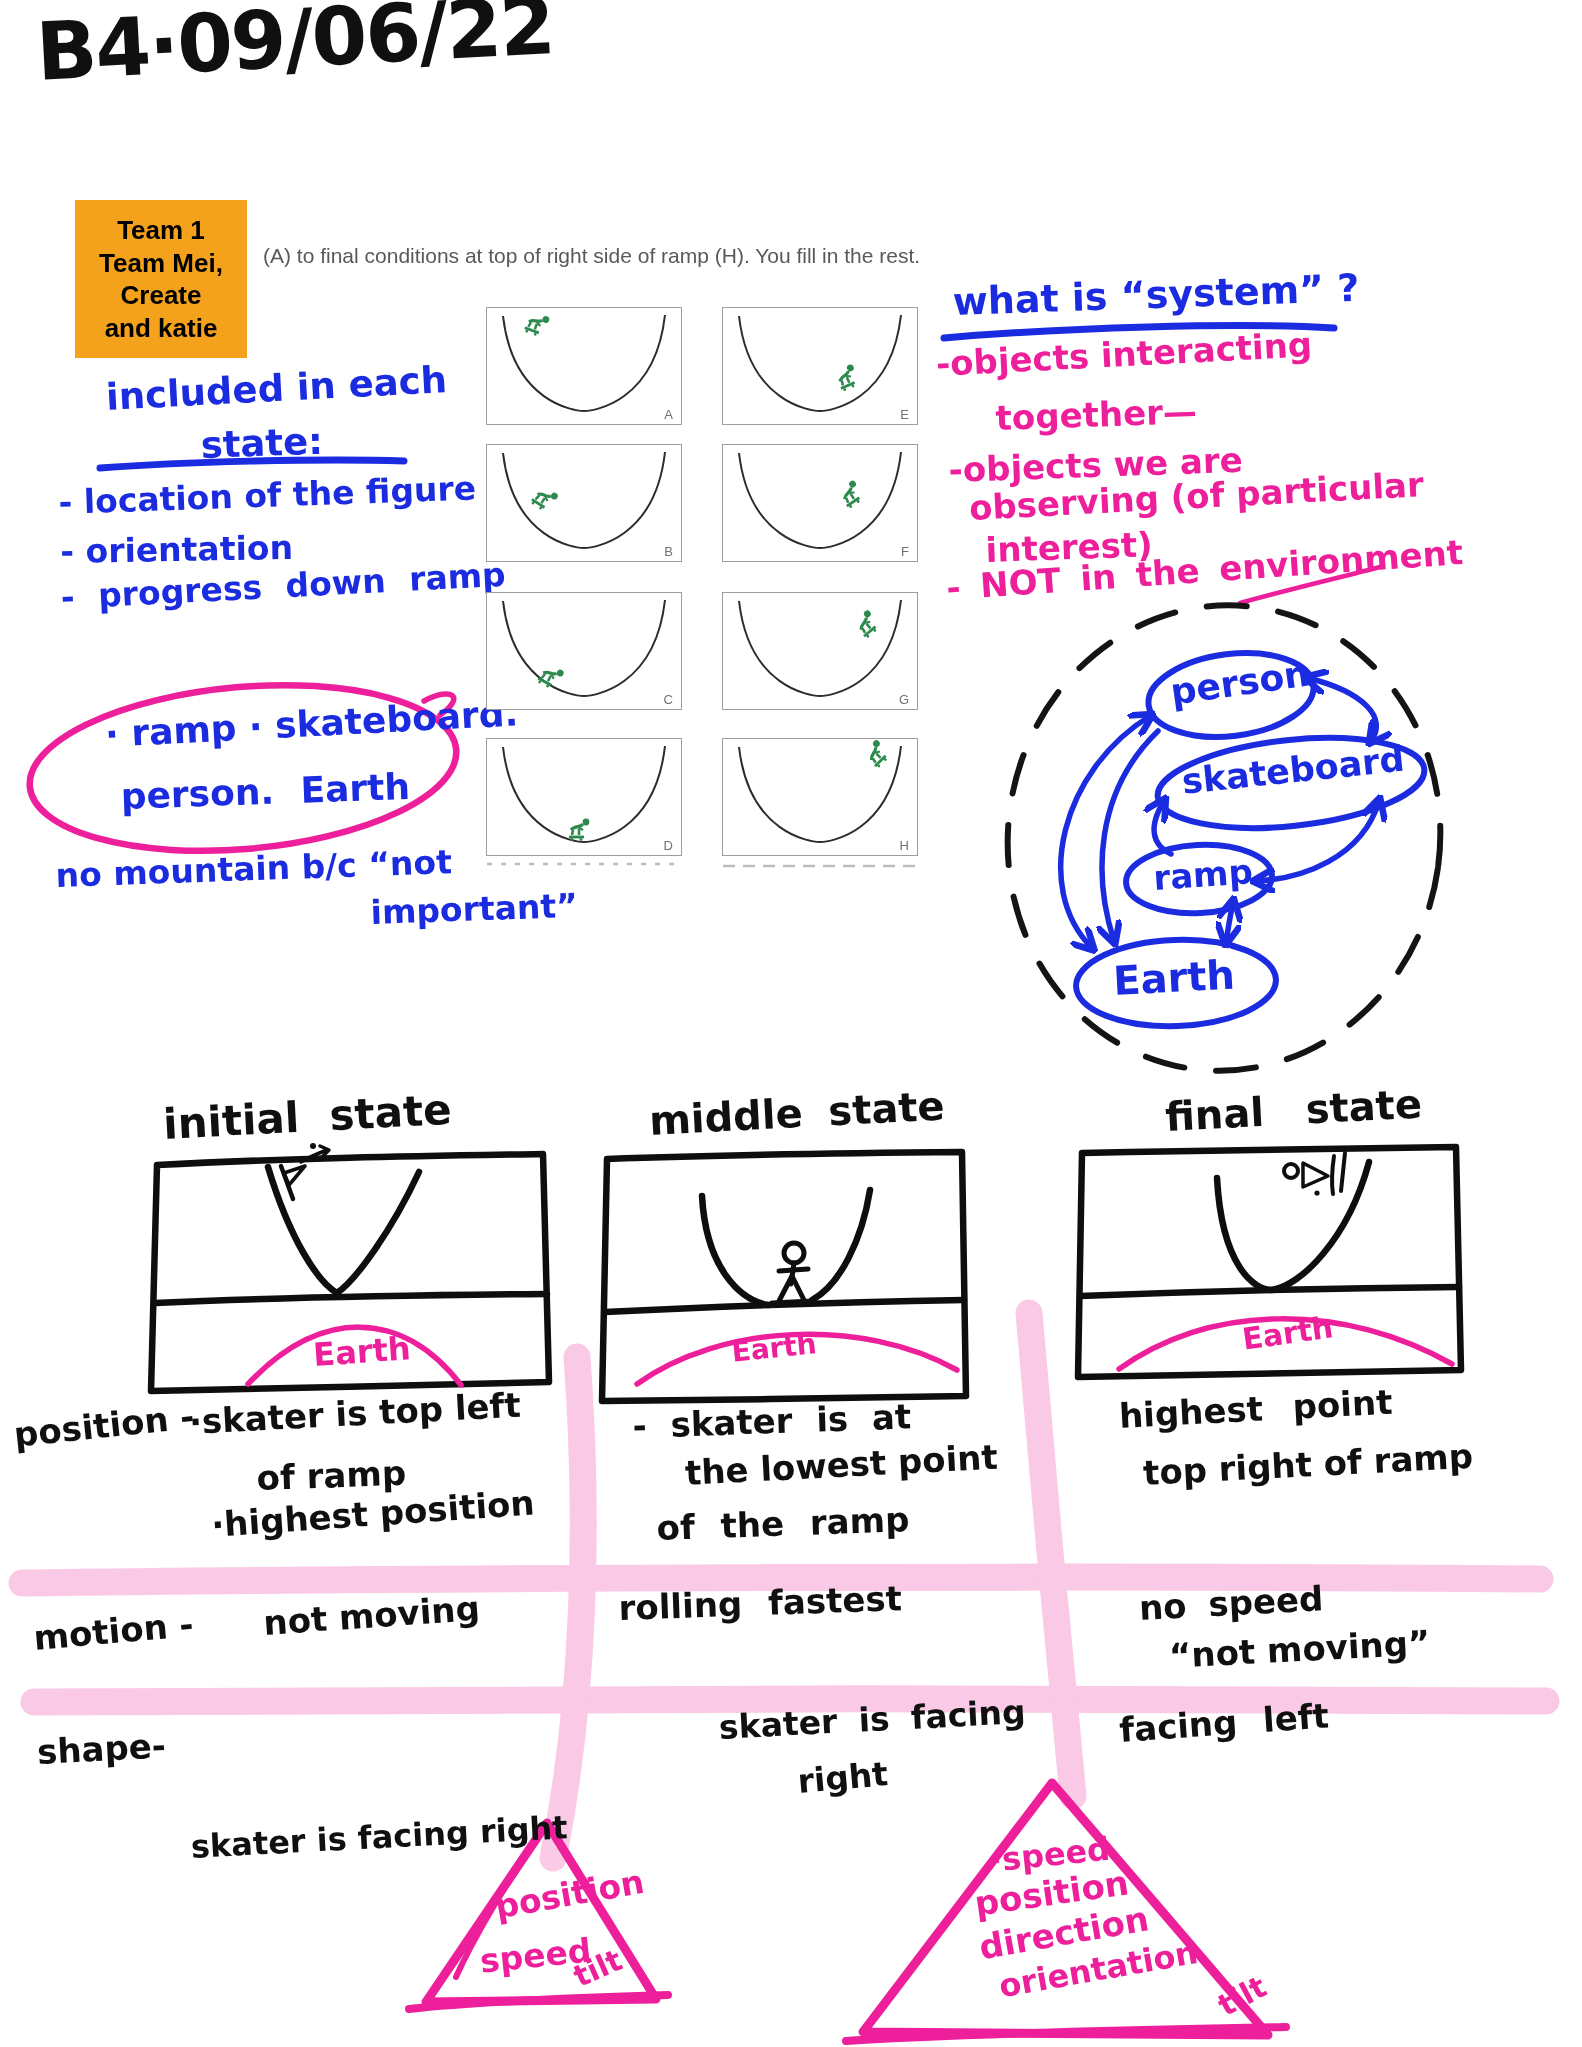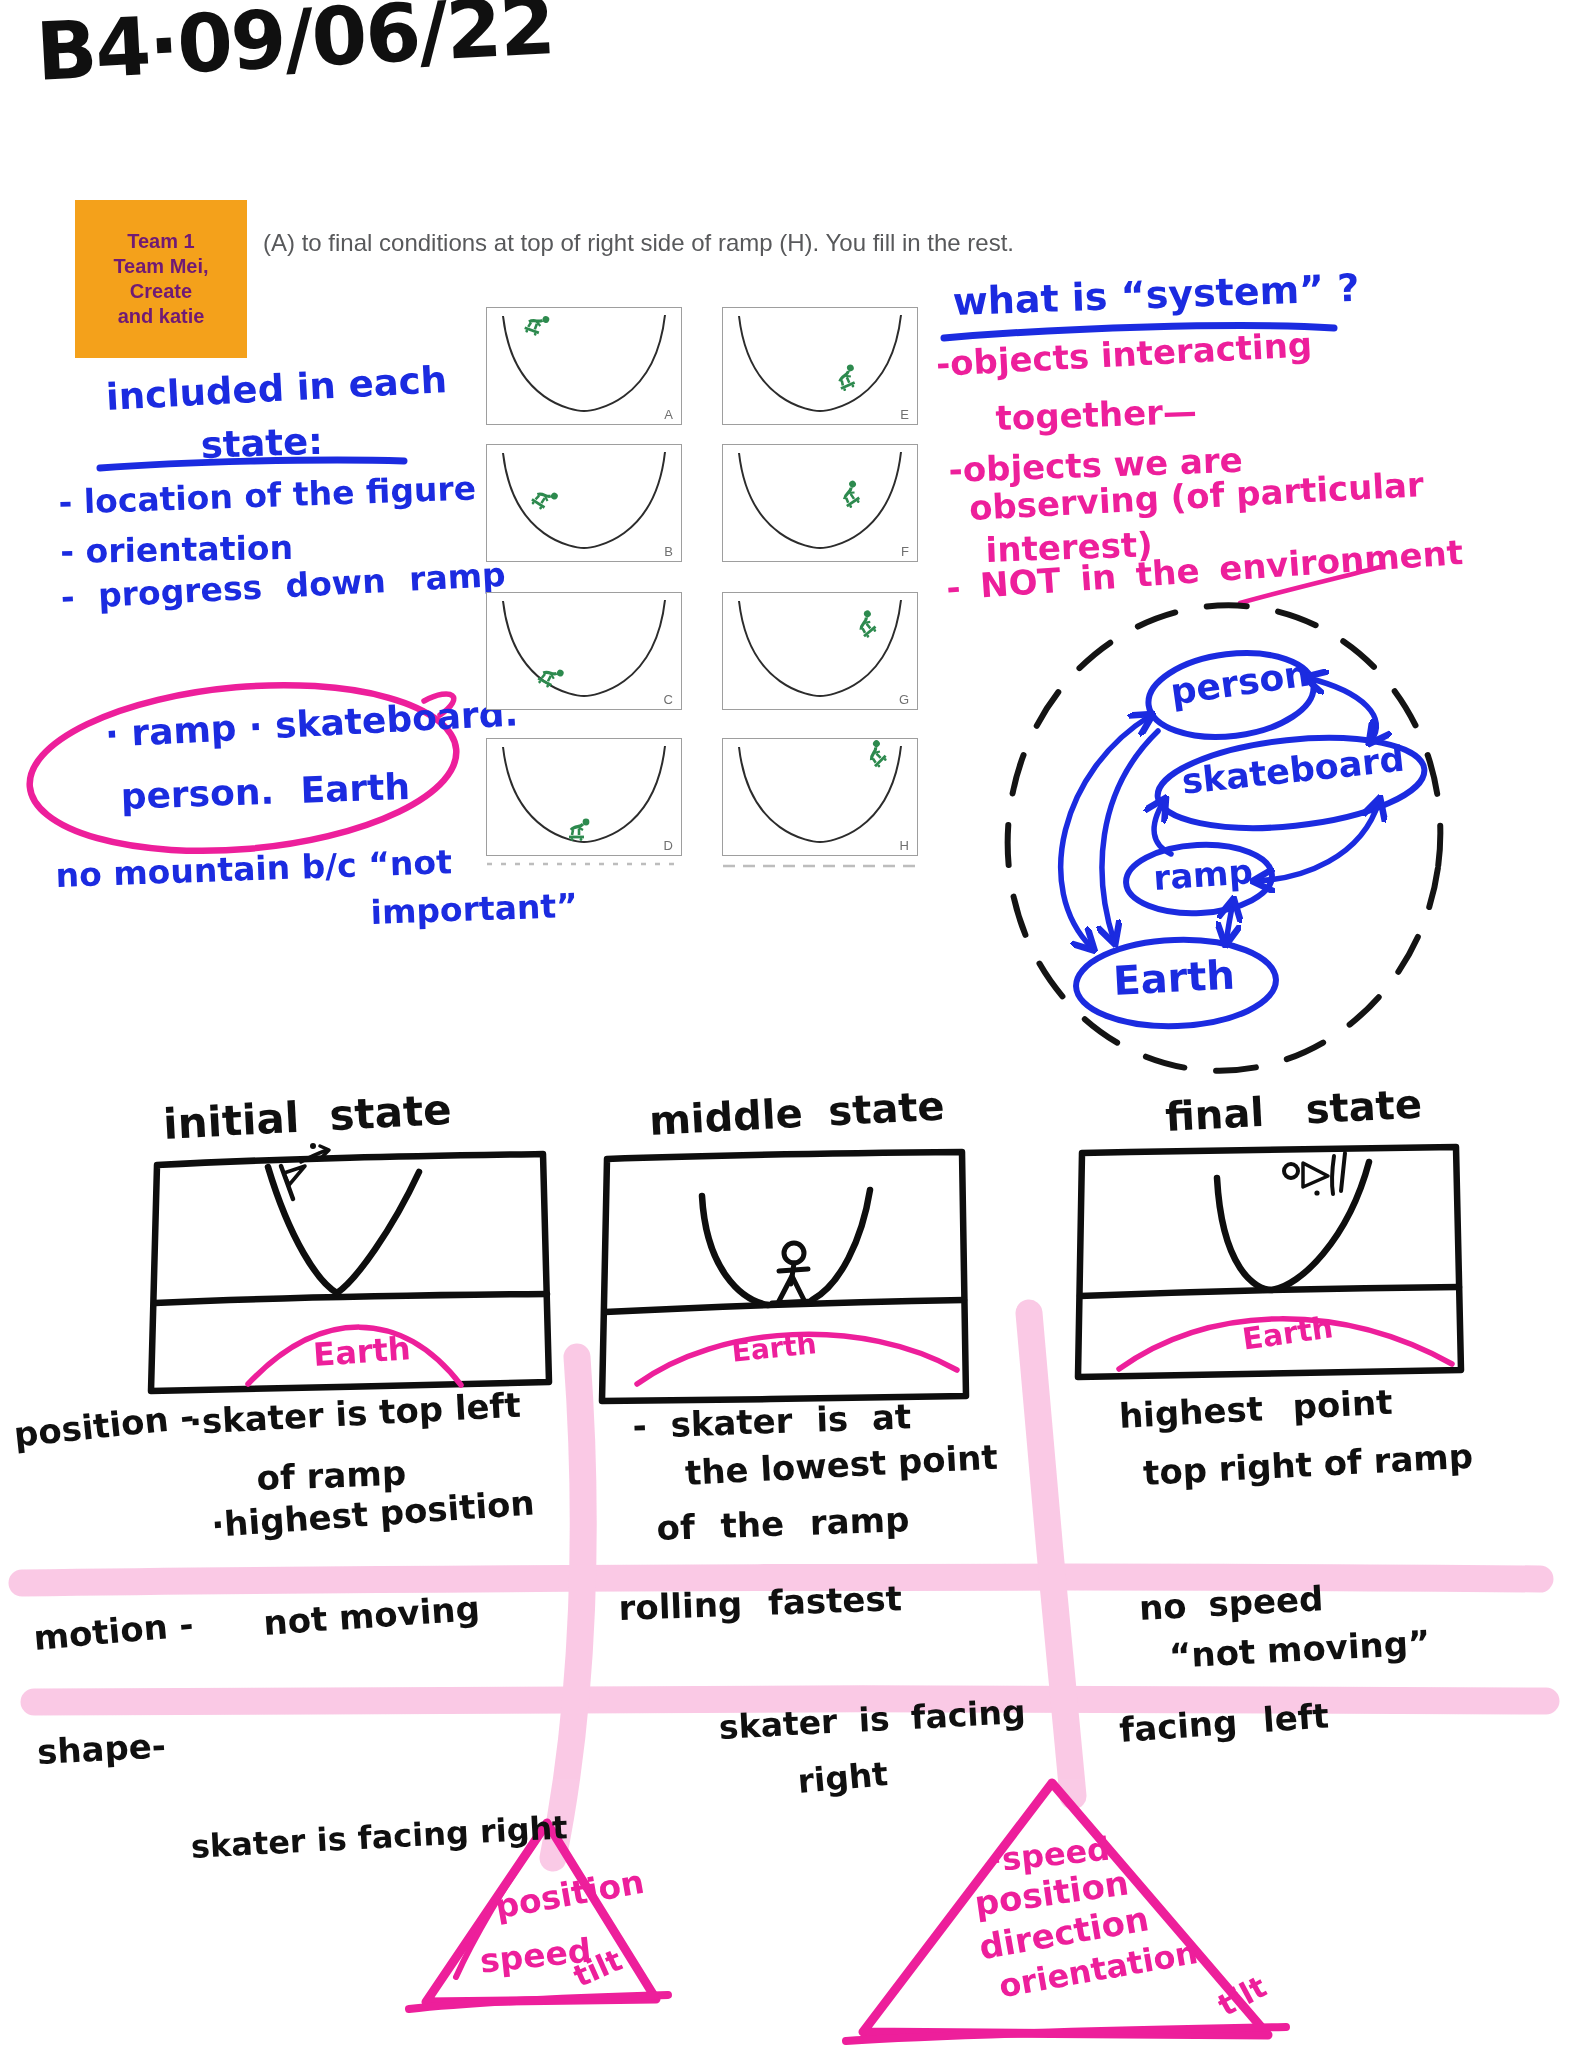--- a/index.html
+++ b/index.html
@@ -11,21 +11,21 @@
   .blue{color:#1b2be0;}
   .pink{color:#ed1f9b;}
   .ink{color:#101010;}
   .gray{color:#58595b;font-weight:400;font-family:"Liberation Sans",sans-serif;}
   .frameletter{position:absolute;right:8px;bottom:2px;font-size:13px;color:#707070;
        font-family:"Liberation Sans",sans-serif;font-weight:400;}
   .frame{position:absolute;width:194px;height:116px;border:1.5px solid #9e9e9e;background:#fff;z-index:2;}
   .frame svg{position:absolute;left:0;top:0;}
   .teamcard{position:absolute;left:75px;top:200px;width:172px;height:158px;background:#f4a11b;z-index:2;
        display:flex;align-items:center;justify-content:center;text-align:center;
-       font-family:"Liberation Sans",sans-serif;font-weight:700;font-size:20px;line-height:1.25;color:#701a75;}
+       font-family:"Liberation Sans",sans-serif;font-weight:700;font-size:26px;line-height:1.25;color:#000000;}
   .sb{stroke:#1b2be0;fill:none;stroke-linecap:round;stroke-linejoin:round;}
   .sp{stroke:#ed1f9b;fill:none;stroke-linecap:round;stroke-linejoin:round;}
   .sk{stroke:#0e0e0e;fill:none;stroke-linecap:round;stroke-linejoin:round;}
 </style>
 </head>
 <body>
 
 <div class="page">
 
   <svg class="overlay" width="1582" height="2047" viewBox="0 0 1582 2047">
@@ -133,21 +133,21 @@
 
   <div class="teamcard">
     <div>
       <div>Team 1</div>
       <div>Team Mei,</div>
       <div>Create</div>
       <div>and katie</div>
     </div>
   </div>
 
-  <div class="txt gray" style="left:263px;top:229px;font-size:24px;">(A) to final conditions at top of right side of ramp (H).  You fill in the rest.</div>
+  <div class="txt gray" style="left:263px;top:244px;font-size:21px;">(A) to final conditions at top of right side of ramp (H).  You fill in the rest.</div>
 
   <div class="txt blue" style="left:105px;top:376px;font-size:37px;transform:rotate(-3deg);">included in each</div>
   <div class="txt blue" style="left:200px;top:424px;font-size:37px;transform:rotate(-2deg);">state:</div>
   <div class="txt blue" style="left:58px;top:483px;font-size:33px;transform:rotate(-2deg);">- location of the figure</div>
   <div class="txt blue" style="left:60px;top:532px;font-size:33px;transform:rotate(-1deg);">- orientation</div>
   <div class="txt blue" style="left:60px;top:578px;font-size:33px;transform:rotate(-3deg);word-spacing:12px;">- progress down ramp</div>
 
   <div class="txt blue" style="left:104px;top:714px;font-size:36px;transform:rotate(-3deg);">· ramp · skateboard.</div>
   <div class="txt blue" style="left:120px;top:776px;font-size:36px;transform:rotate(-2deg);word-spacing:14px;">person.  Earth</div>
   <div class="txt blue" style="left:55px;top:856px;font-size:33px;transform:rotate(-2deg);">no mountain b/c “not</div>

